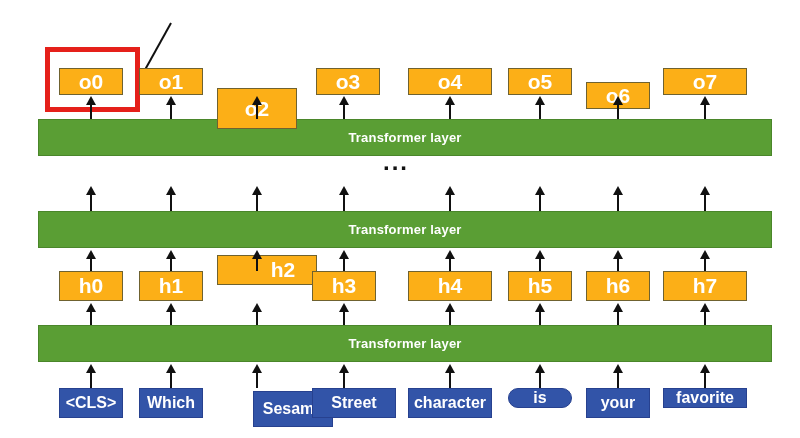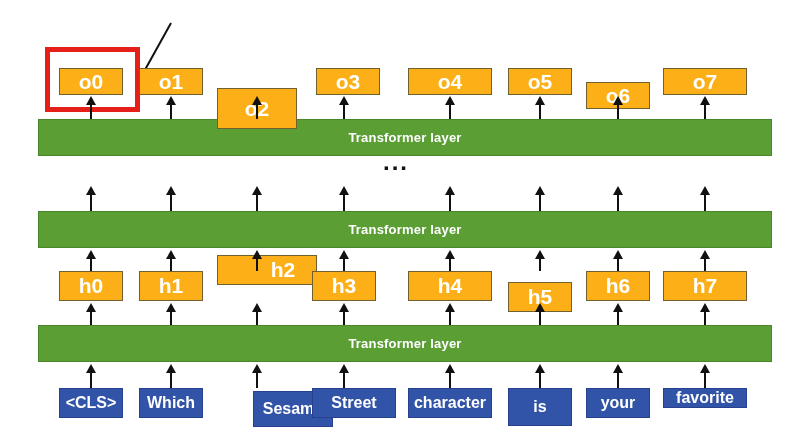--- a/index.html
+++ b/index.html
@@ -77,29 +77,29 @@
       <div class="box orange" style="left: 316px; top: 68px; width: 64px; height: 27px;">o3</div>
       <div class="box orange" style="left: 408px; top: 68px; width: 84px; height: 27px;">o4</div>
       <div class="box orange" style="left: 508px; top: 68px; width: 64px; height: 27px;">o5</div>
       <div class="box orange" style="left: 586px; top: 82px; width: 64px; height: 27px;">o6</div>
       <div class="box orange" style="left: 663px; top: 68px; width: 84px; height: 27px;">o7</div>
       <div class="box orange" style="left: 59px; top: 271px; width: 64px; height: 30px;">h0</div>
       <div class="box orange" style="left: 139px; top: 271px; width: 64px; height: 30px;">h1</div>
       <div class="box orange" style="left: 217px; top: 255px; width: 100px; height: 30px; padding-left: 32px;">h2</div>
       <div class="box orange" style="left: 312px; top: 271px; width: 64px; height: 30px;">h3</div>
       <div class="box orange" style="left: 408px; top: 271px; width: 84px; height: 30px;">h4</div>
-      <div class="box orange" style="left: 508px; top: 271px; width: 64px; height: 30px; margin-top: 11px;">h5</div>
+      <div class="box orange" style="left: 508px; top: 271px; width: 64px; height: 30px;">h5</div>
       <div class="box orange" style="left: 586px; top: 271px; width: 64px; height: 30px;">h6</div>
       <div class="box orange" style="left: 663px; top: 271px; width: 84px; height: 30px;">h7</div>
       <div class="box blue" style="left: 59px; top: 388px; width: 64px; height: 30px;">&lt;CLS&gt;</div>
       <div class="box blue" style="left: 139px; top: 388px; width: 64px; height: 30px;">Which</div>
       <div class="box blue" style="left: 217px; top: 391px; width: 80px; height: 36px; margin-left: 36px;">Sesame</div>
       <div class="box blue" style="left: 312px; top: 388px; width: 84px; height: 30px;">Street</div>
       <div class="box blue" style="left: 408px; top: 388px; width: 84px; height: 30px;">character</div>
-      <div class="box blue" style="left: 508px; top: 388px; width: 64px; height: 38px;">is</div>
+      <div class="box blue" style="left: 508px; top: 388px; width: 64px; height: 20px; border-radius: 12px;">is</div>
       <div class="box blue" style="left: 586px; top: 388px; width: 64px; height: 30px;">your</div>
       <div class="box blue" style="left: 663px; top: 388px; width: 84px; height: 20px;">favorite</div>
       <div class="arrow" style="left: 86px; top: 96px; height: 23px;">
         <i class="head"></i>
         <i class="shaft"></i>
       </div>
       <div class="arrow" style="left: 166px; top: 96px; height: 23px;">
         <i class="head"></i>
         <i class="shaft"></i>
       </div>

